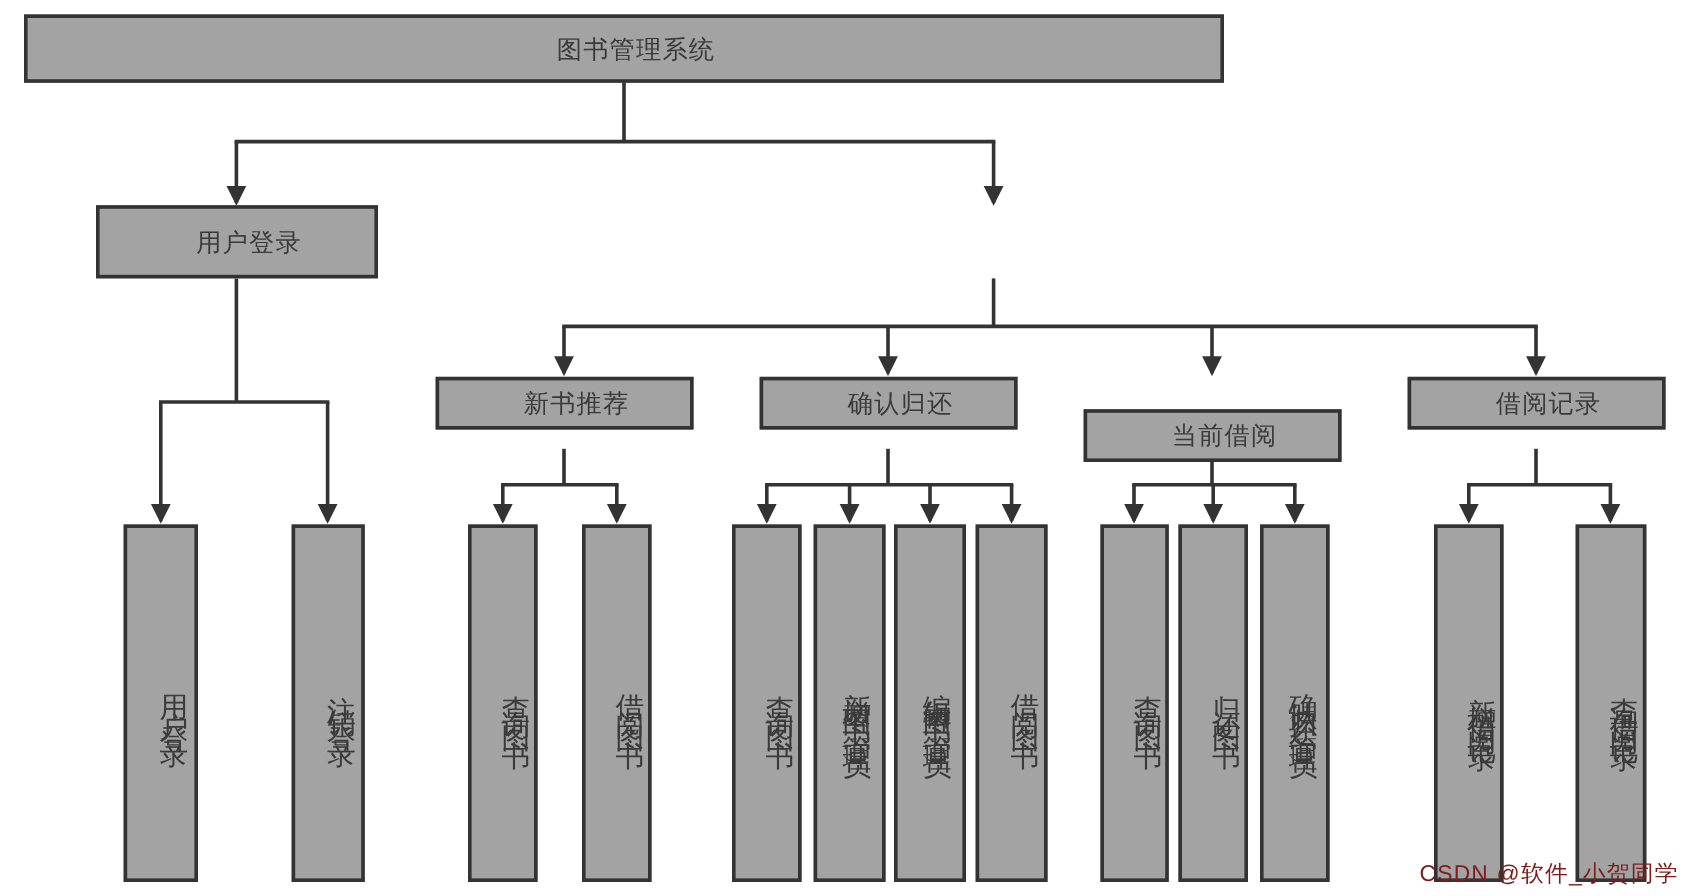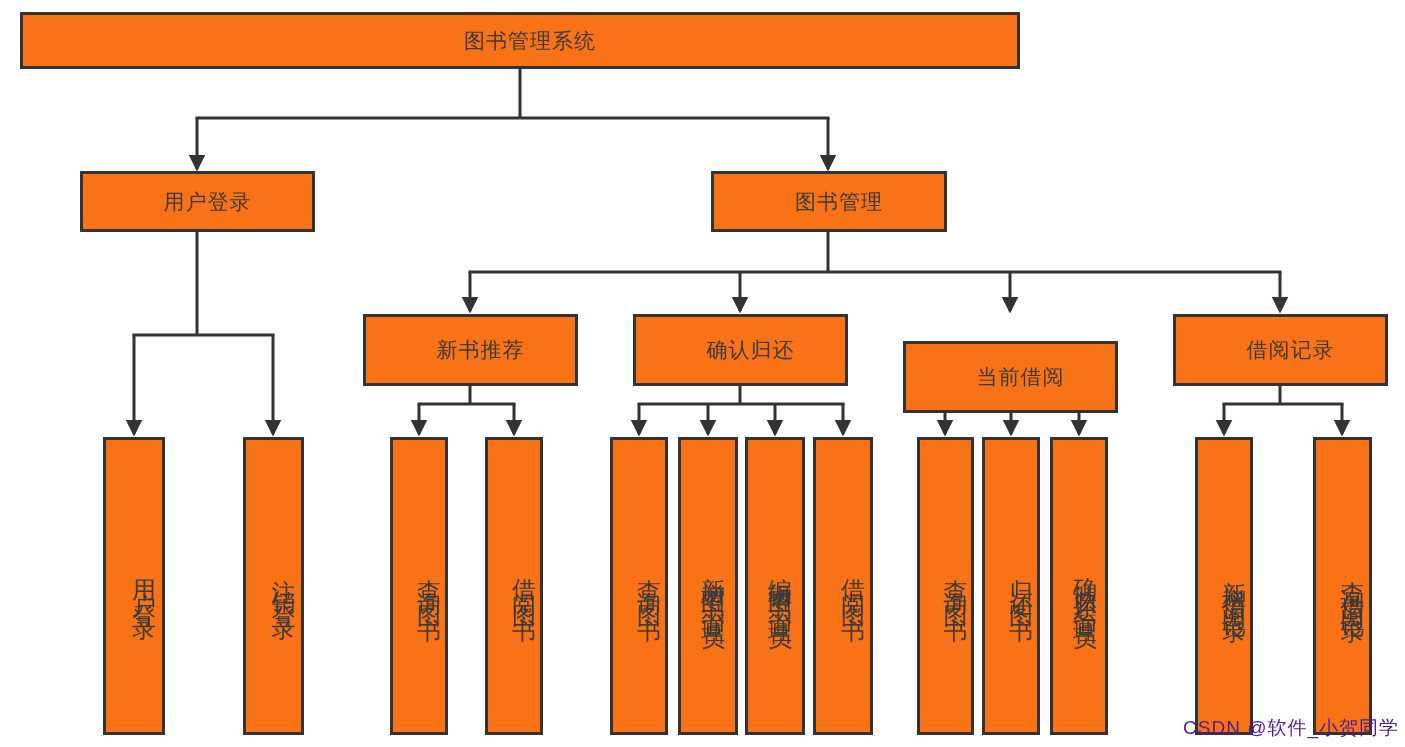--- a/index.html
+++ b/index.html
@@ -9,46 +9,46 @@
     background:#ffffff;
     font-family:"Liberation Sans","DejaVu Sans",sans-serif;
     overflow:hidden;
   }
   .wires{position:absolute;left:0;top:0;width:1405px;height:747px;z-index:1;pointer-events:none;}
   .wires line{stroke:#333333;stroke-width:3;}
   .node{
     position:absolute;
     box-sizing:border-box;
     border:3px solid #333333;
-    background:#f97316;
+    background:#a3a3a3;
     display:flex;align-items:center;justify-content:center;
     color:#3a3a3a;
     z-index:2;
     padding-left:20px;
   }
   .h-node{font-size:21px;letter-spacing:1px;}
   .root{left:20px;top:12px;width:1000px;height:57px;}
   .lvl2-a{left:80px;top:171px;width:235px;height:61px;}
   .lvl2-b{left:711px;top:171px;width:236px;height:61px;}
-  .lvl3{top:314px;height:72px;width:215px;}
+  .lvl3{top:314px;height:44px;width:215px;}
   .leaf{top:437px;height:298px;font-size:24px;}
   .leaf .v{
     writing-mode:vertical-rl;
     text-orientation:mixed;
     letter-spacing:13px;
     line-height:1;
   }
   .leaf.mid .v{letter-spacing:8px;}
   .leaf.long{align-items:center;justify-content:flex-start;padding-top:7px;}
   .leaf.long .v{letter-spacing:7px;}
   .watermark{
     position:absolute;
     right:6px;bottom:6px;
     font-size:19px;
-    color:#4c1d95;
+    color:#7f1d1d;
     letter-spacing:1px;
     z-index:3;
   }
 </style>
 </head>
 <body>
 
 <div class="stage">
 
   <svg class="wires" viewBox="0 0 1405 747" xmlns="http://www.w3.org/2000/svg">
@@ -99,23 +99,20 @@
     <line x1="1342" y1="404" x2="1342" y2="434" marker-end="url(#arrow)"></line>
   </svg>
 
   <div class="node h-node root">
     <span>图书管理系统</span>
   </div>
 
   <div class="node h-node lvl2-a">
     <span>用户登录</span>
   </div>
-  <div class="node h-node lvl2-b">
-    <span>图书管理</span>
-  </div>
 
   <div class="node h-node lvl3" style="left:363px;">
     <span>新书推荐</span>
   </div>
   <div class="node h-node lvl3" style="left:633px;">
     <span>确认归还</span>
   </div>
   <div class="node h-node lvl3" style="left:903px;margin-top:27px;">
     <span>当前借阅</span>
   </div>

